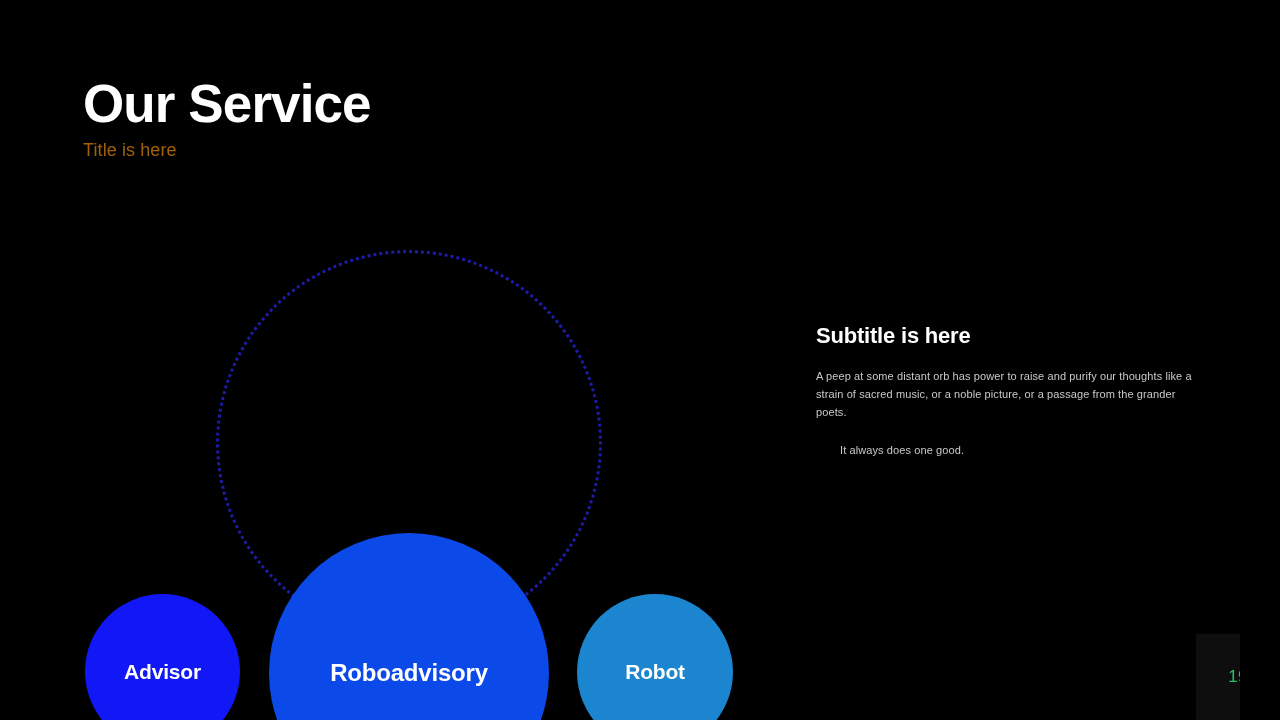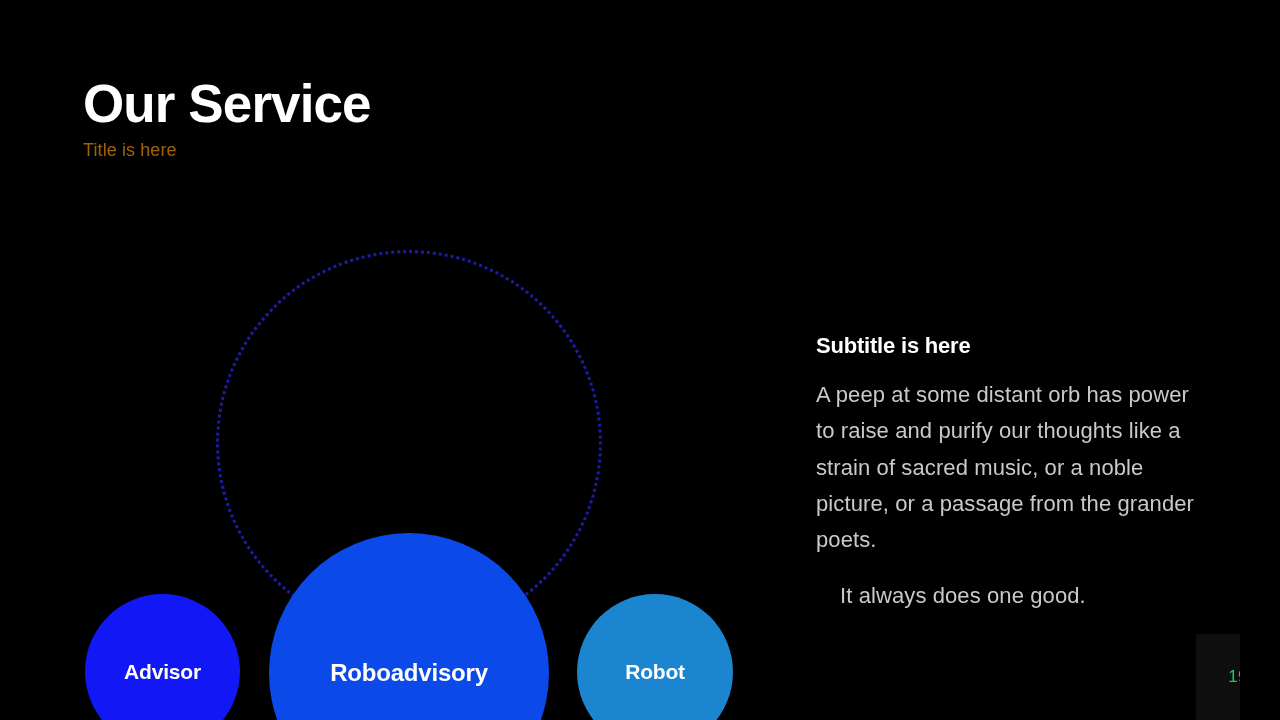--- a/index.html
+++ b/index.html
@@ -80,32 +80,32 @@
     width:156px; height:156px;
     background:#1b86cf;
     font-size:21px;
     letter-spacing:-0.2px;
     z-index:3;
   }
 
   
   .info {
     position:absolute;
-    left:816px; top:333px;
+    left:816px; top:323px;
     width:380px;
   }
   .info-title {
     font-size:22px;
     font-weight:bold;
     color:#ffffff;
     letter-spacing:-0.2px;
     margin-bottom:18px;
   }
   .info-para {
-    font-size:22px;
+    font-size:11px;
     line-height:1.65;
     color:#c9c9c9;
     letter-spacing:0.1px;
   }
   .info-para + .info-para { margin-top:20px;margin-left:24px; }
 
   
   .page-chip {
     position:absolute;
     left:1196px; top:634px;

